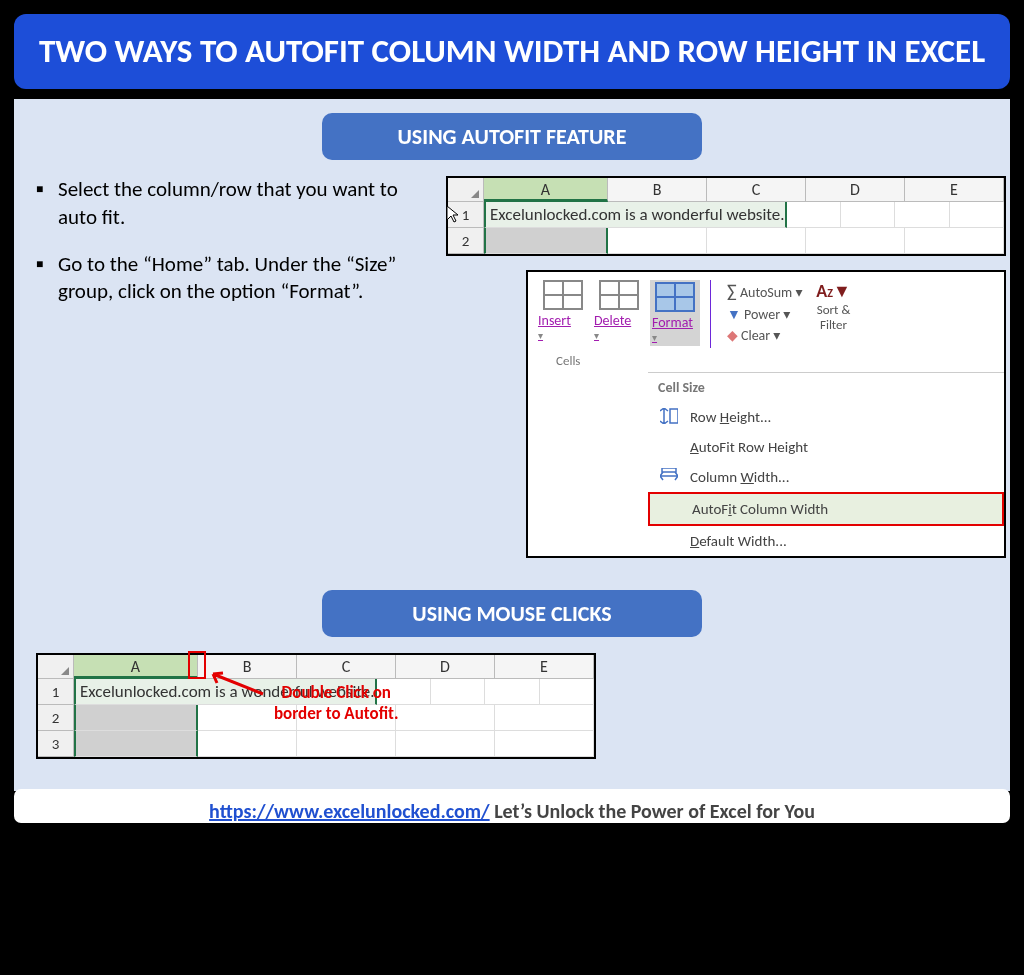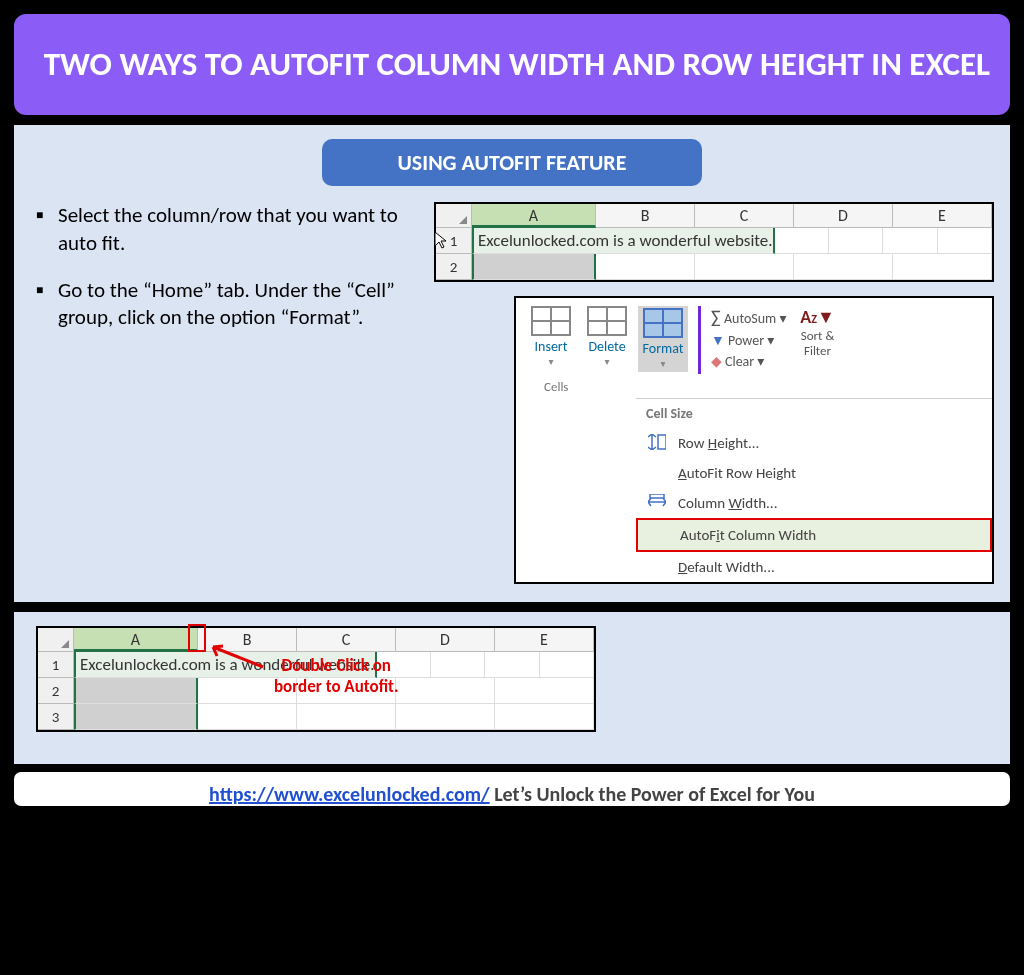--- a/index.html
+++ b/index.html
@@ -4,50 +4,49 @@
 <style>
   * { box-sizing: border-box; margin: 0; padding: 0; }
   body {
     font-family: Calibri, Arial, sans-serif;
     background: #000;
     width: 1024px;
     height: 975px;
     padding: 14px;
   }
   .main-title {
-    background: #8b5cf6;
+    background: #1d4ed8;
     color: #fff;
-    text-align: right;
-    padding: 30px 20px;
+    text-align: center;
+    padding: 17px 20px;
     border-radius: 12px;
     font-size: 33px;
     font-weight: bold;
     line-height: 1.25;
     margin-bottom: 10px;
   }
   .section {
     background: #dbe4f3;
     padding: 14px 22px 18px 22px;
-    margin-bottom: 10px;
   }
   .section-title {
     background: #4472c4;
     color: #fff;
     font-size: 22px;
     font-weight: bold;
     text-align: center;
     padding: 10px 30px;
     border-radius: 10px;
     display: block;
     width: 380px;
     margin: 0 auto 16px auto;
   }
   .section-body {
     display: flex;
-    gap: 8px;
+    gap: 20px;
   }
   .bullets {
     flex: 0 0 390px;
     font-size: 21px;
     color: #000;
     line-height: 1.3;
   }
   .bullets li {
     list-style: none;
     position: relative;
@@ -142,40 +141,41 @@
     margin-left: auto;
   }
   .ribbon-top {
     display: flex;
     padding: 8px 10px 2px 10px;
     gap: 6px;
     align-items: flex-start;
     position: relative;
   }
   .rbtn {
-    text-align: center;
+    text-align: left;
     font-size: 14px;
-    color: #0369a1;
+    color: #a21caf;
     width: 50px;
+    text-decoration: underline;
   }
   .rbtn .ico {
     width: 40px; height: 30px;
     margin: 0 auto 2px auto;
     border: 1px solid #888;
     display: grid; grid-template-columns: 1fr 1fr; grid-template-rows: 1fr 1fr;
   }
   .rbtn .ico div { border: 1px solid #888; }
   .rbtn.format { background: #d4d4d4; padding: 2px; }
   .rbtn.format .ico { border-color:#4472c4; background:#4472c4; }
   .rbtn.format .ico div { background:#a8c7e8; border-color:#4472c4;}
   .rbtn .drop::after { content:"▾"; font-size:10px; display:block; color:#888;}
   .edit-col {
     font-size: 14px; color: #555;
-    padding-left: 10px;
-    border-left: 3px solid #6d28d9;
+    padding-left: 16px;
+    border-left: 1px solid #6d28d9;
     margin-left: 4px;
   }
   .edit-col div { margin-bottom: 4px; white-space:nowrap;}
   .sort-col { text-align:center; font-size:13px; color:#555; width:50px;}
   .sort-col .az { font-size:18px; color:#7f1d1d; font-weight:bold;}
   .cells-label { position:absolute; bottom:-18px; left:28px; font-size:13px; color:#777;}
   .ribbon-bottom {
     margin-top: 22px;
     margin-left: 120px;
     border-top: 1px solid #ccc;
@@ -227,21 +227,21 @@
 </head>
 <body>
 
 <div class="main-title">TWO WAYS TO AUTOFIT COLUMN WIDTH AND ROW HEIGHT IN EXCEL</div>
 
 <div class="section">
   <div class="section-title">USING AUTOFIT FEATURE</div>
   <div class="section-body">
     <ul class="bullets">
       <li>Select the column/row that you want to auto fit.</li>
-      <li>Go to the “Home” tab. Under the “Cell” group, click on the option “Format”.</li>
+      <li>Go to the “Home” tab. Under the “Size” group, click on the option “Format”.</li>
     </ul>
     <div class="visuals">
 
       <div class="excel-box" style="width:560px;">
         <div class="col-headers">
           <div class="corner"></div>
           <div class="chdr sel" style="flex:0 0 124px;">A</div>
           <div class="chdr">B</div>
           <div class="chdr">C</div>
           <div class="chdr">D</div>
@@ -339,20 +339,21 @@
           <div class="menu-item">
             <span class="u">D</span>efault Width...
           </div>
         </div>
       </div>
     </div>
   </div>
 </div>
 
 <div class="section">
+  <div class="section-title">USING MOUSE CLICKS</div>
   <div class="section-body">
     <div class="visuals">
       <div class="excel-box" style="width:560px; position:relative;">
         <div class="col-headers">
           <div class="corner"></div>
           <div class="chdr sel" style="flex:0 0 124px;">A</div>
           <div class="chdr">B</div>
           <div class="chdr">C</div>
           <div class="chdr">D</div>
           <div class="chdr">E</div>

